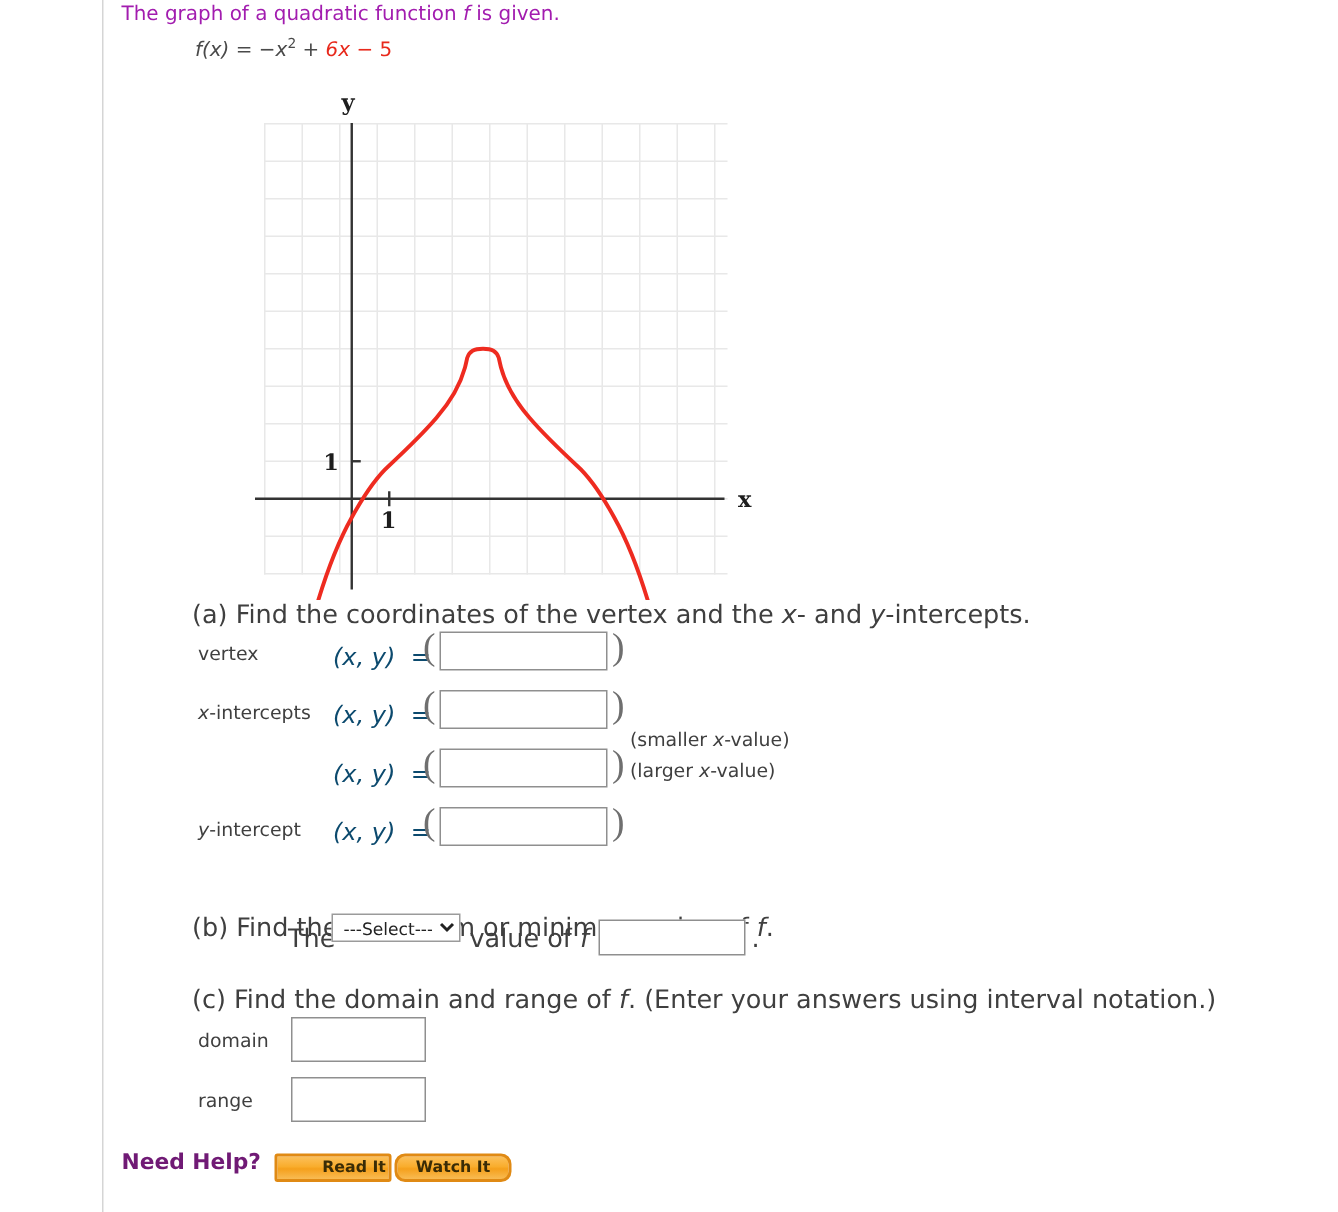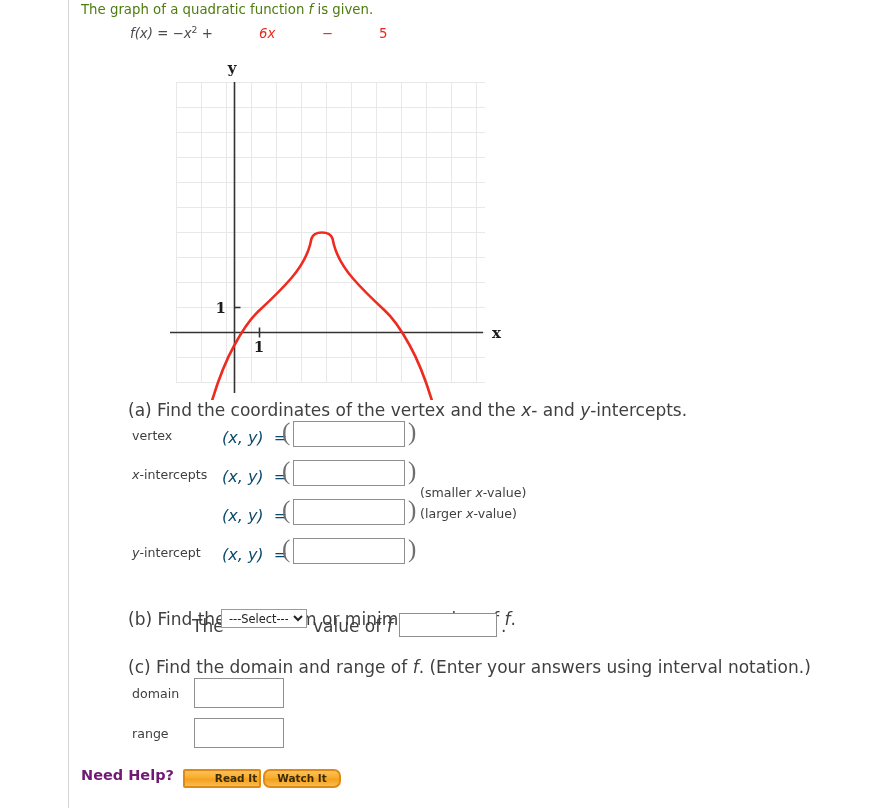--- a/index.html
+++ b/index.html
@@ -28,33 +28,33 @@
   .content {
     position: absolute;
     left: 70px; top: 0;
     width: 822px; height: 808px;
   }
 
   .prompt {
     position: absolute;
     left: 11px; top: 2px;
     font-size: 13.3px;
-    color: #4d7c0f;
+    color: #a21caf;
     white-space: nowrap;
   }
   .ital { font-style: italic; }
 
   .formula {
     position: absolute;
     left: 60px; top: 24px;
     font-size: 13.3px;
     color: #4a4a4a;
     white-space: nowrap;
   }
-  .formula .red { color: #e8291c; margin-left: 42px; }
+  .formula .red { color: #e8291c; }
   .formula sup { font-size: 9.2px; vertical-align: super; }
 
   
   .graph-wrap {
     position: absolute;
     left: 100px; top: 55px;
     width: 430px; height: 345px;
   }
   .graph-svg { display:block; }
 

